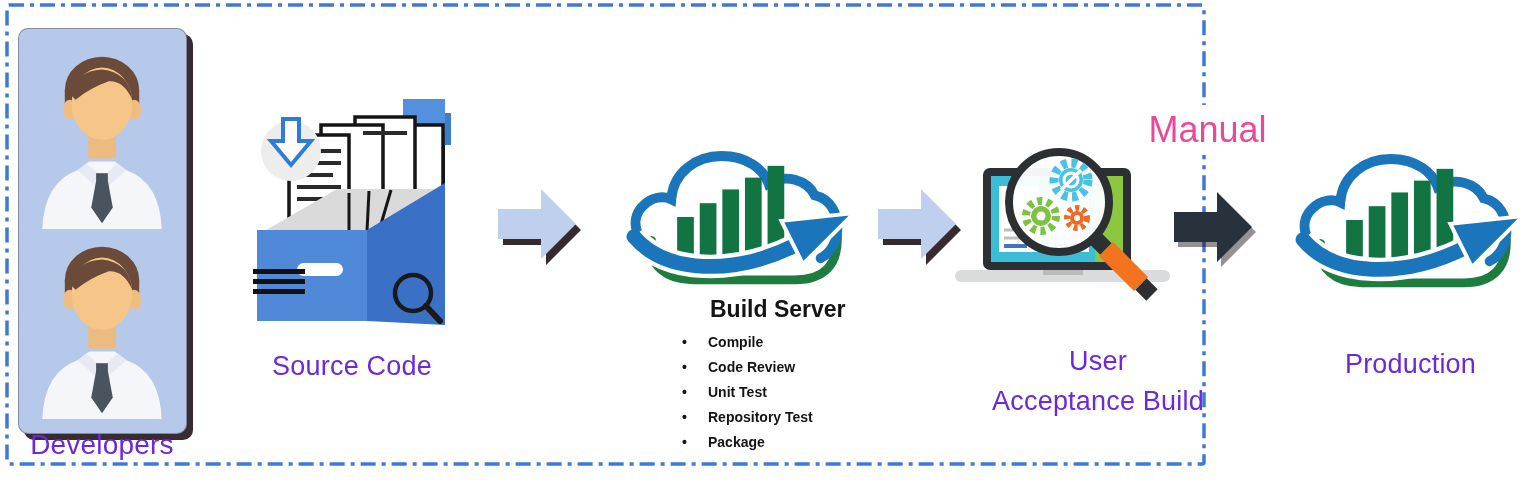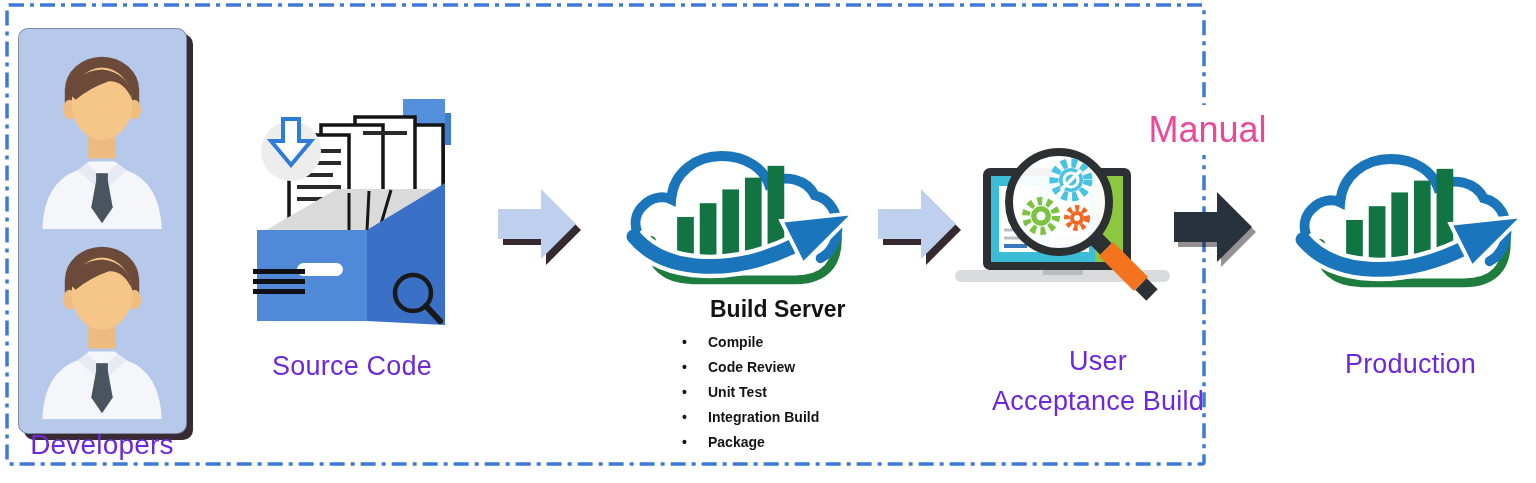--- a/index.html
+++ b/index.html
@@ -173,21 +173,21 @@
     <div class="bs-item">
         <span class="blt"></span>
         <span>Code Review</span>
       </div>
     <div class="bs-item">
         <span class="blt"></span>
         <span>Unit Test</span>
       </div>
     <div class="bs-item">
         <span class="blt"></span>
-        <span>Integration Build</span>
+        <span>Repository Test</span>
       </div>
     <div class="bs-item">
         <span class="blt"></span>
         <span>Package</span>
       </div>
   </div>
 
   <svg id="arrow-2" class="abs flow-arrow arrow-light" fill="#bfcfee">
     <use href="#sym-block-arrow" width="80" height="80"></use>
   </svg>

